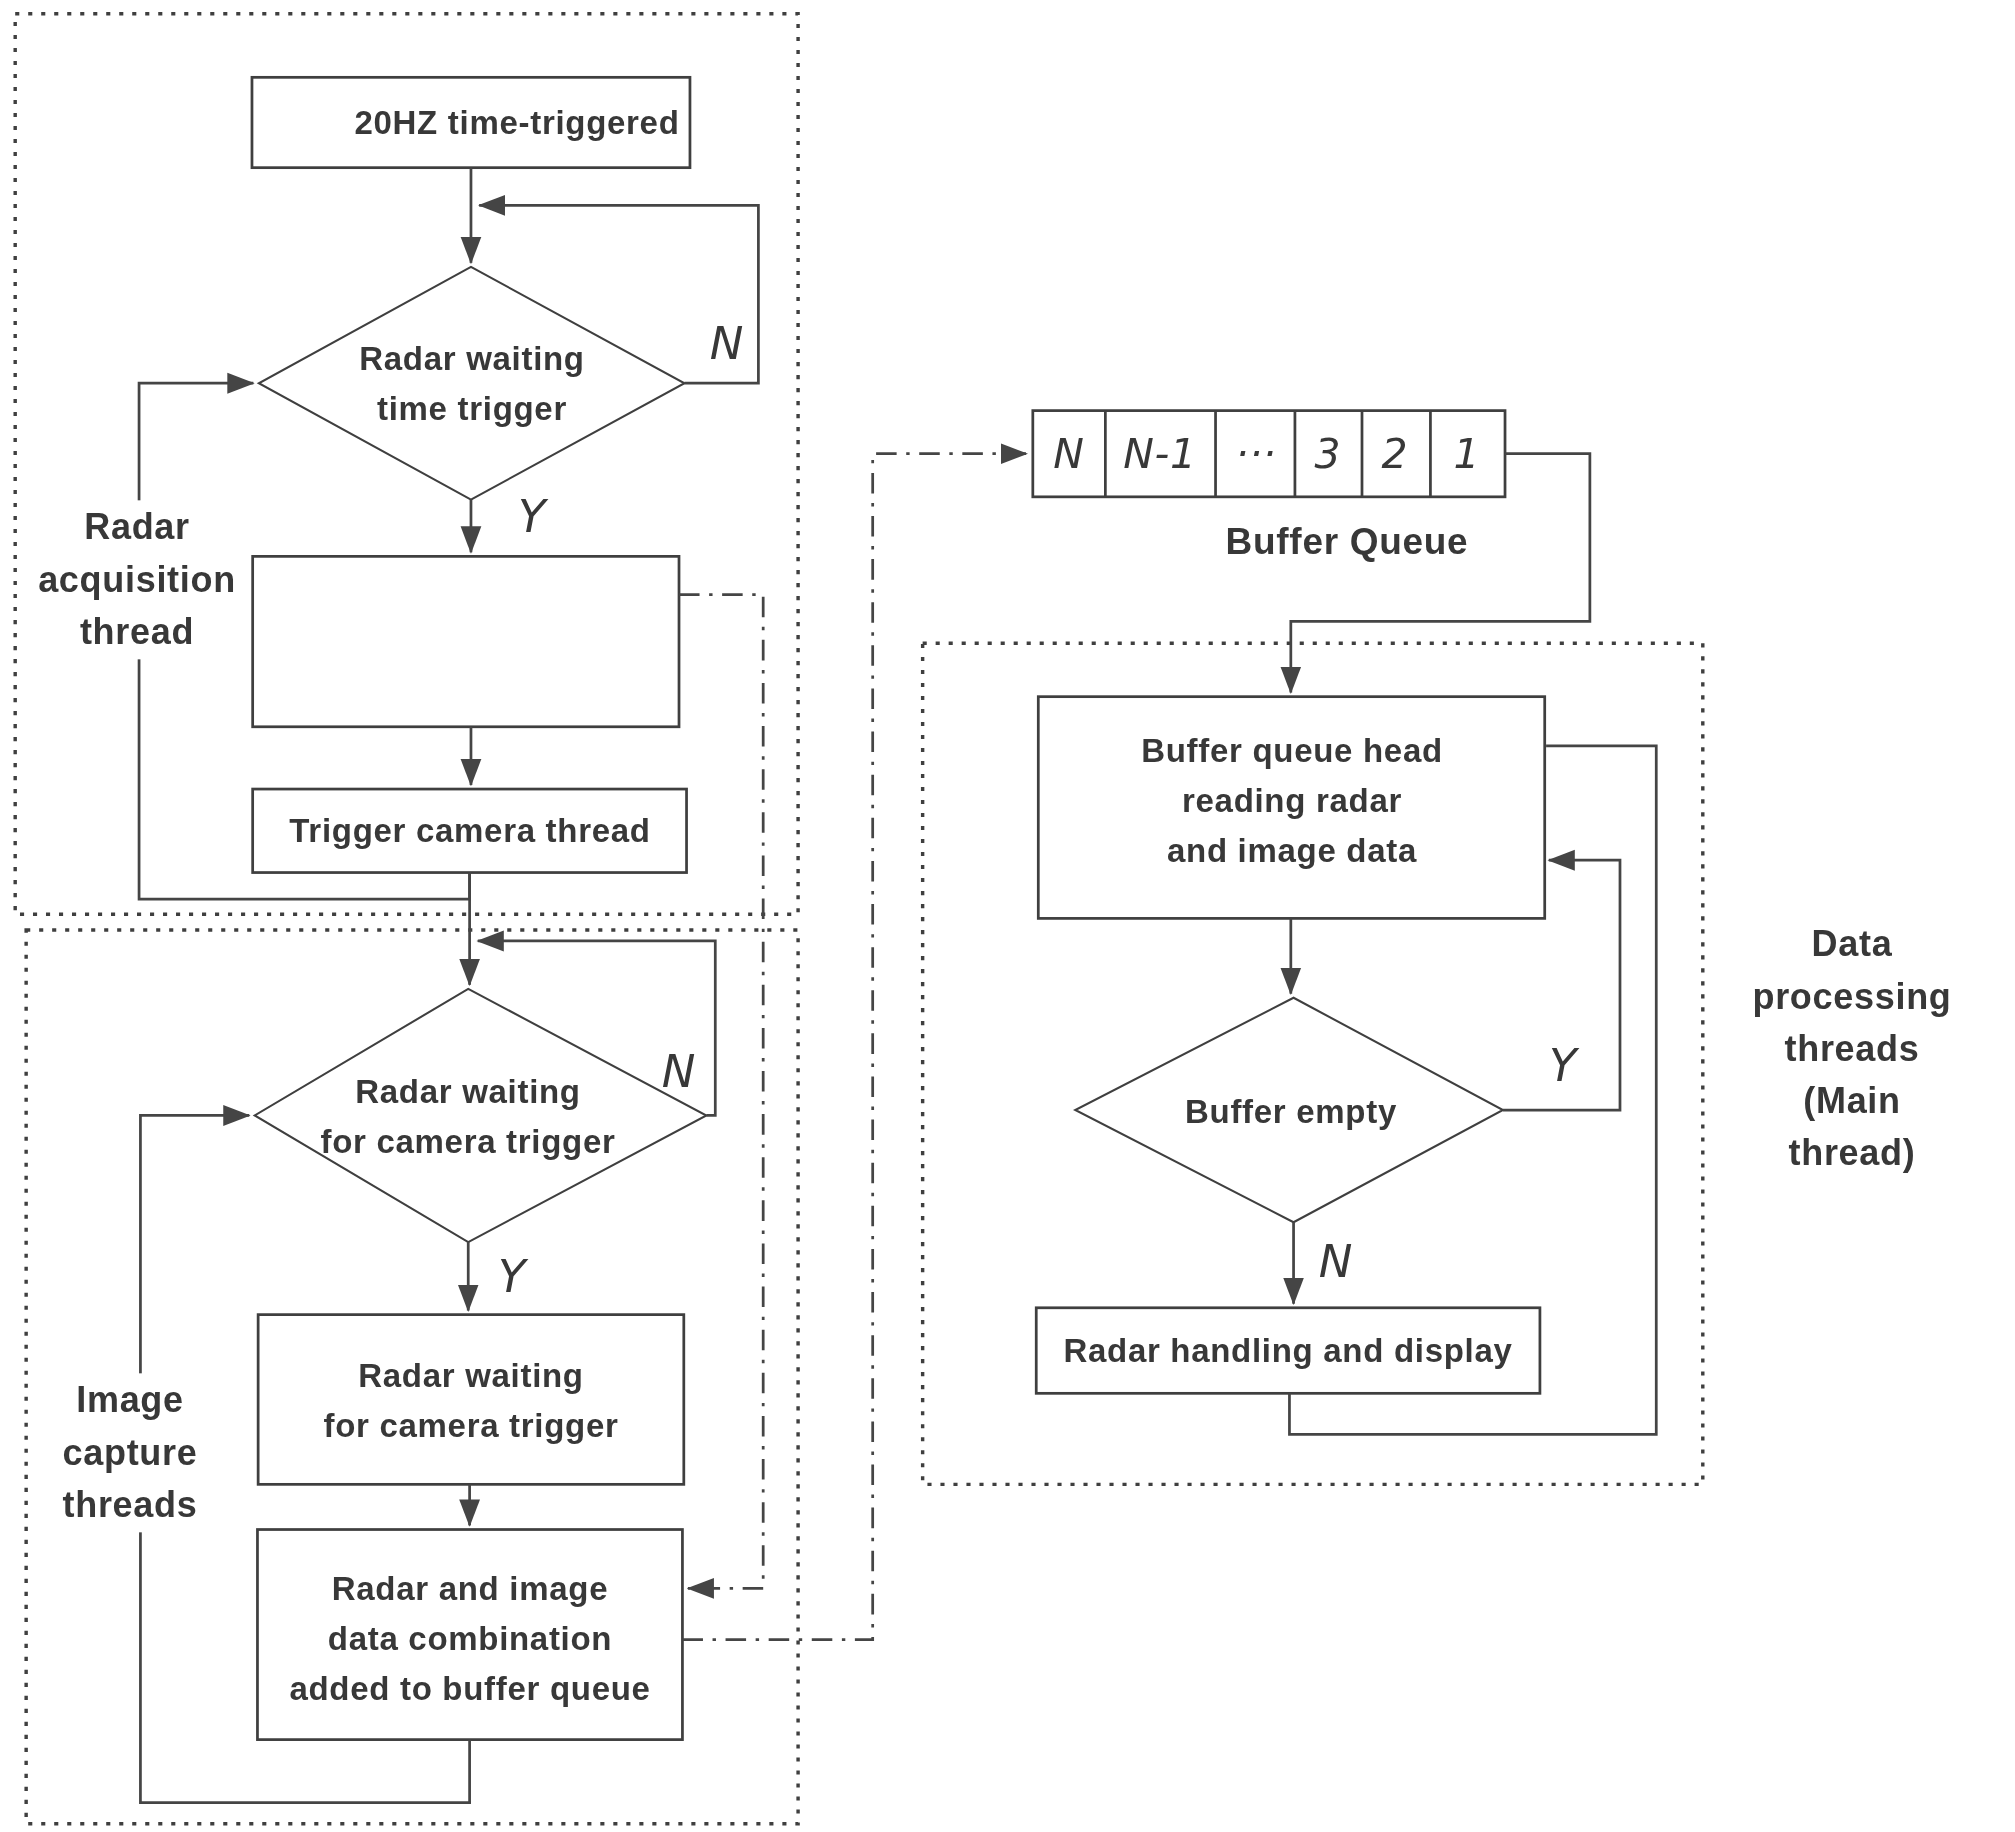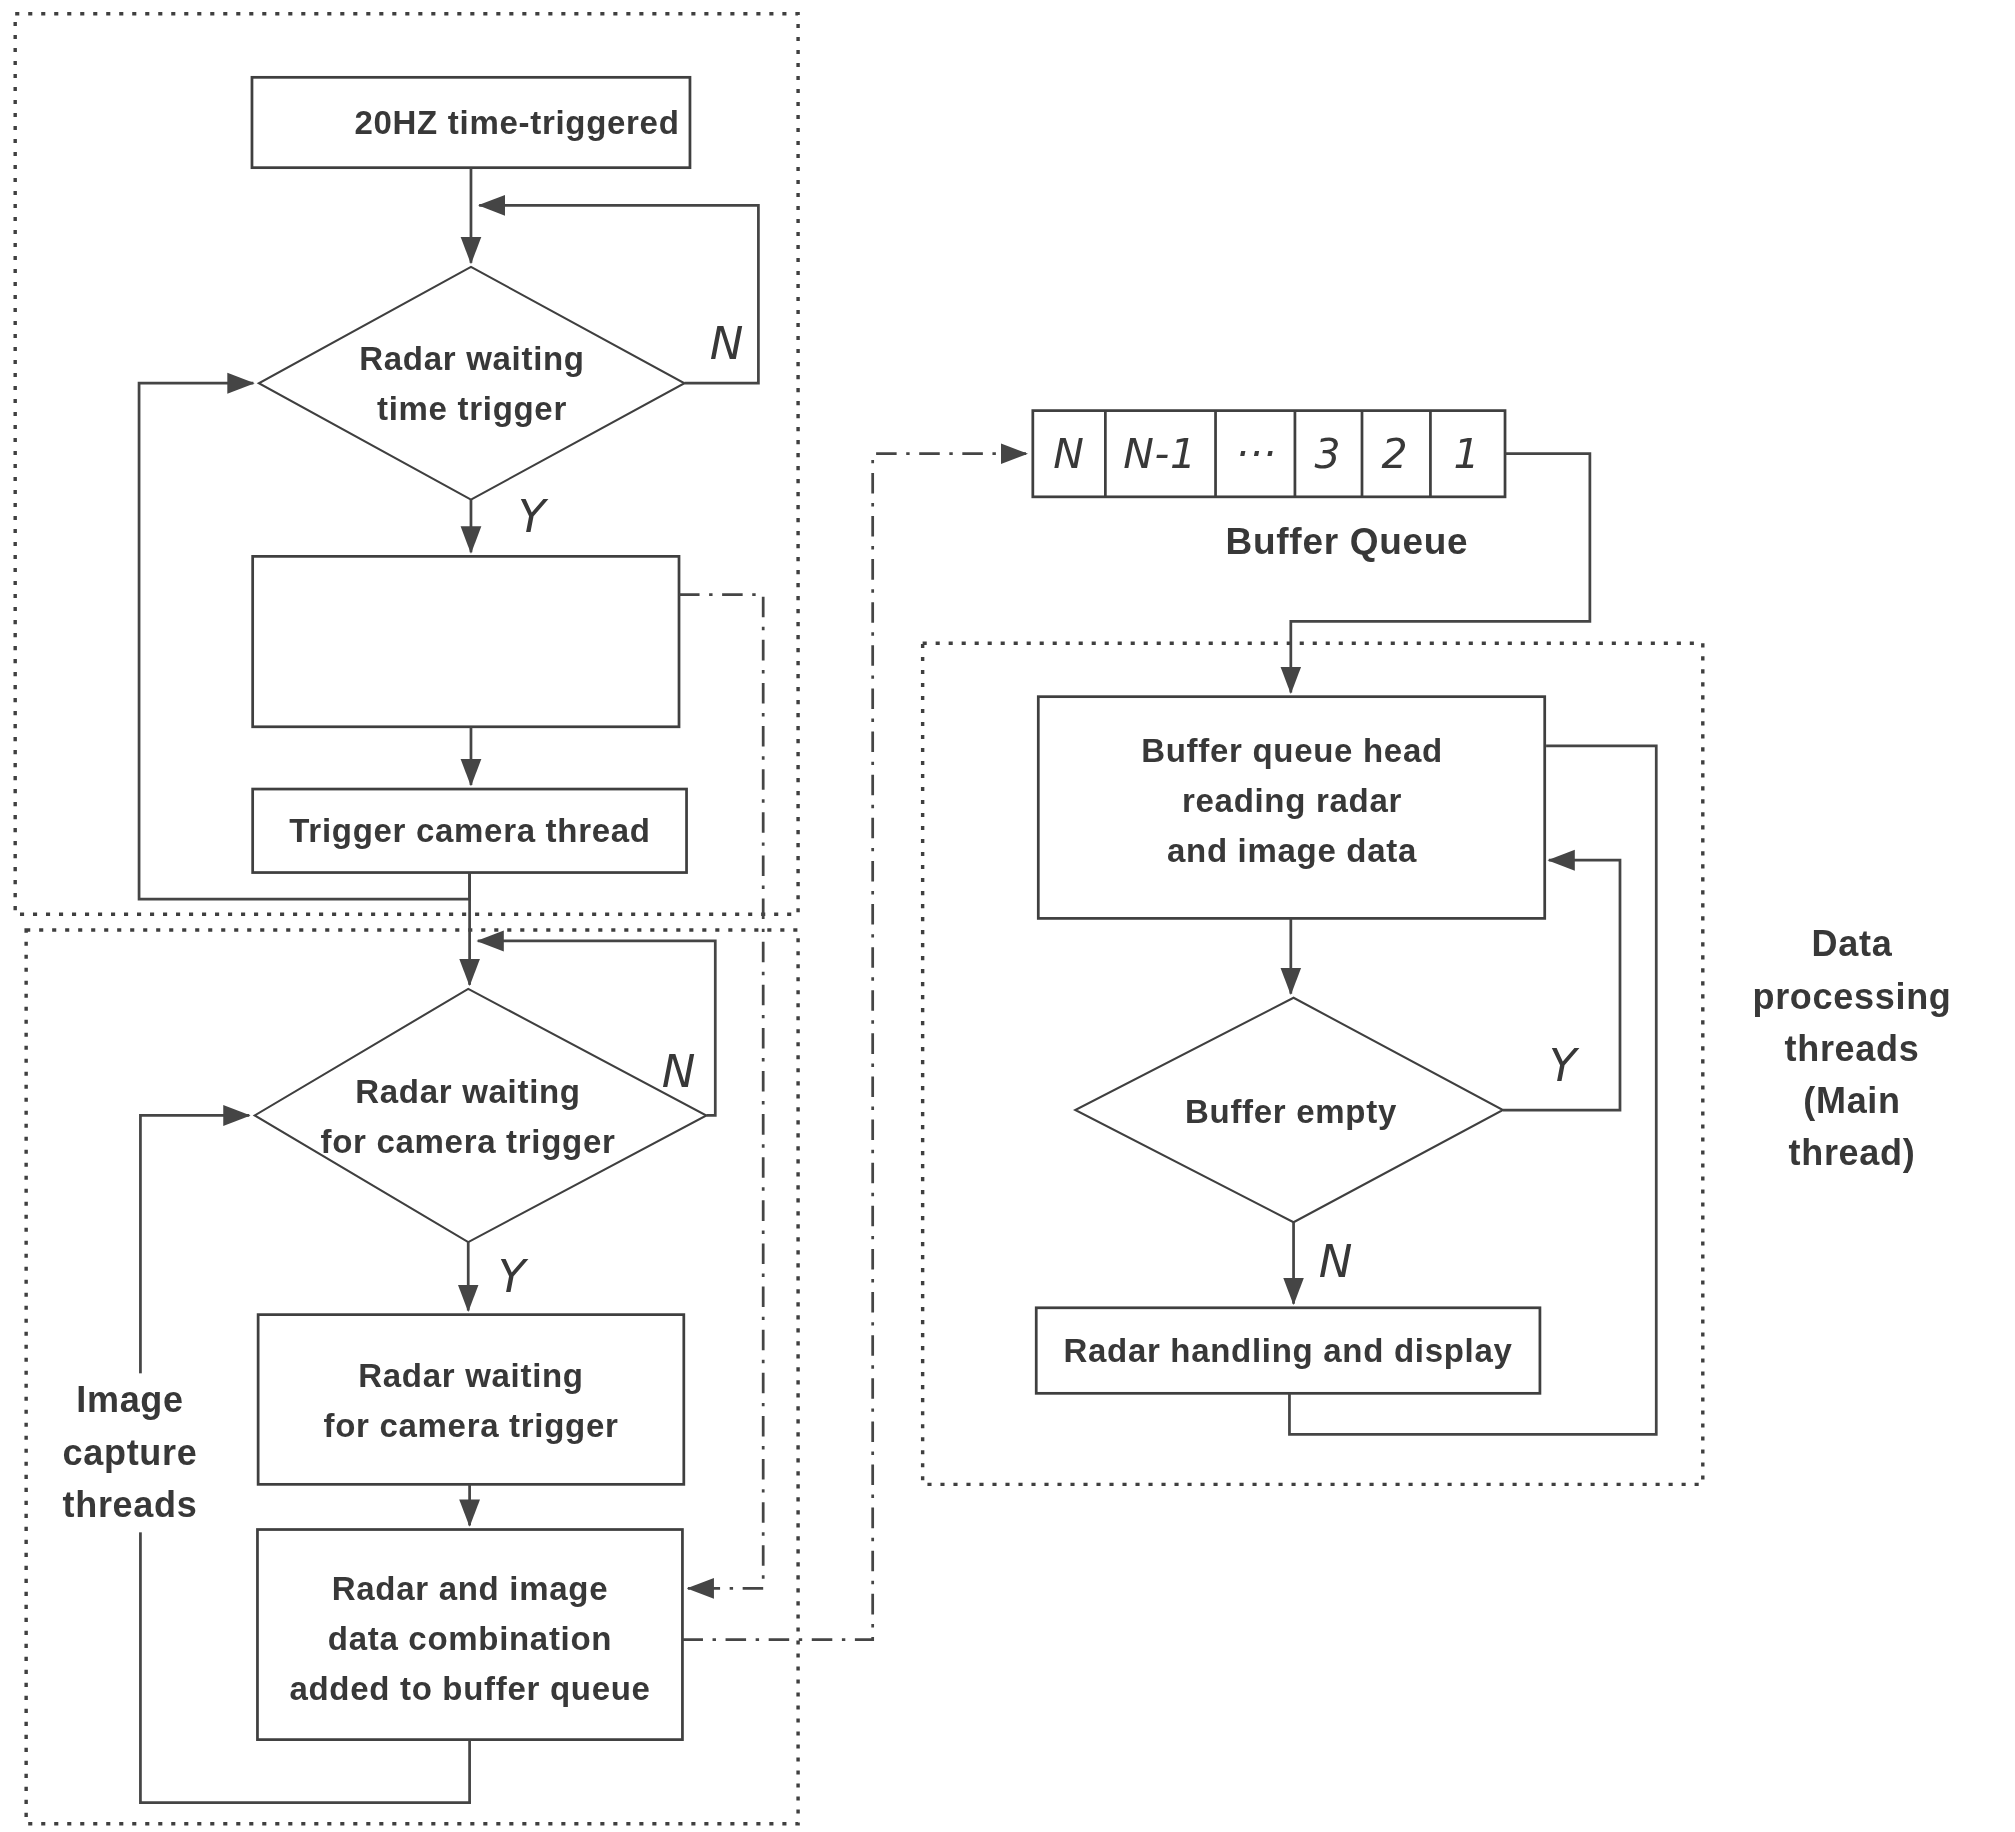--- a/index.html
+++ b/index.html
@@ -95,20 +95,23 @@
 for camera trigger</div>
   <div class="lbl" style="left:470px;top:1639px;">Radar and image
 data combination
 added to buffer queue</div>
   <div class="lbl" style="left:1292px;top:801px;">Buffer queue head
 reading radar
 and image data</div>
   <div class="lbl" style="left:1291px;top:1112px;">Buffer empty</div>
   <div class="lbl" style="left:1288px;top:1351px;">Radar handling and display</div>
 
+  <div class="lbl side" style="left:137px;top:580px;">Radar
+acquisition
+thread</div>
   <div class="lbl side" style="left:130px;top:1441px;margin-top:12px;">Image
 capture
 threads</div>
   <div class="lbl side" style="left:1852px;top:1049px;background:transparent;">Data processing
 threads
 (Main thread)</div>
   <div class="lbl cap" style="left:1347px;top:542px;">Buffer Queue</div>
 
   <div class="lbl cell" style="left:1069px;top:454px;">N</div>
   <div class="lbl cell" style="left:1160px;top:454px;">N-1</div>

